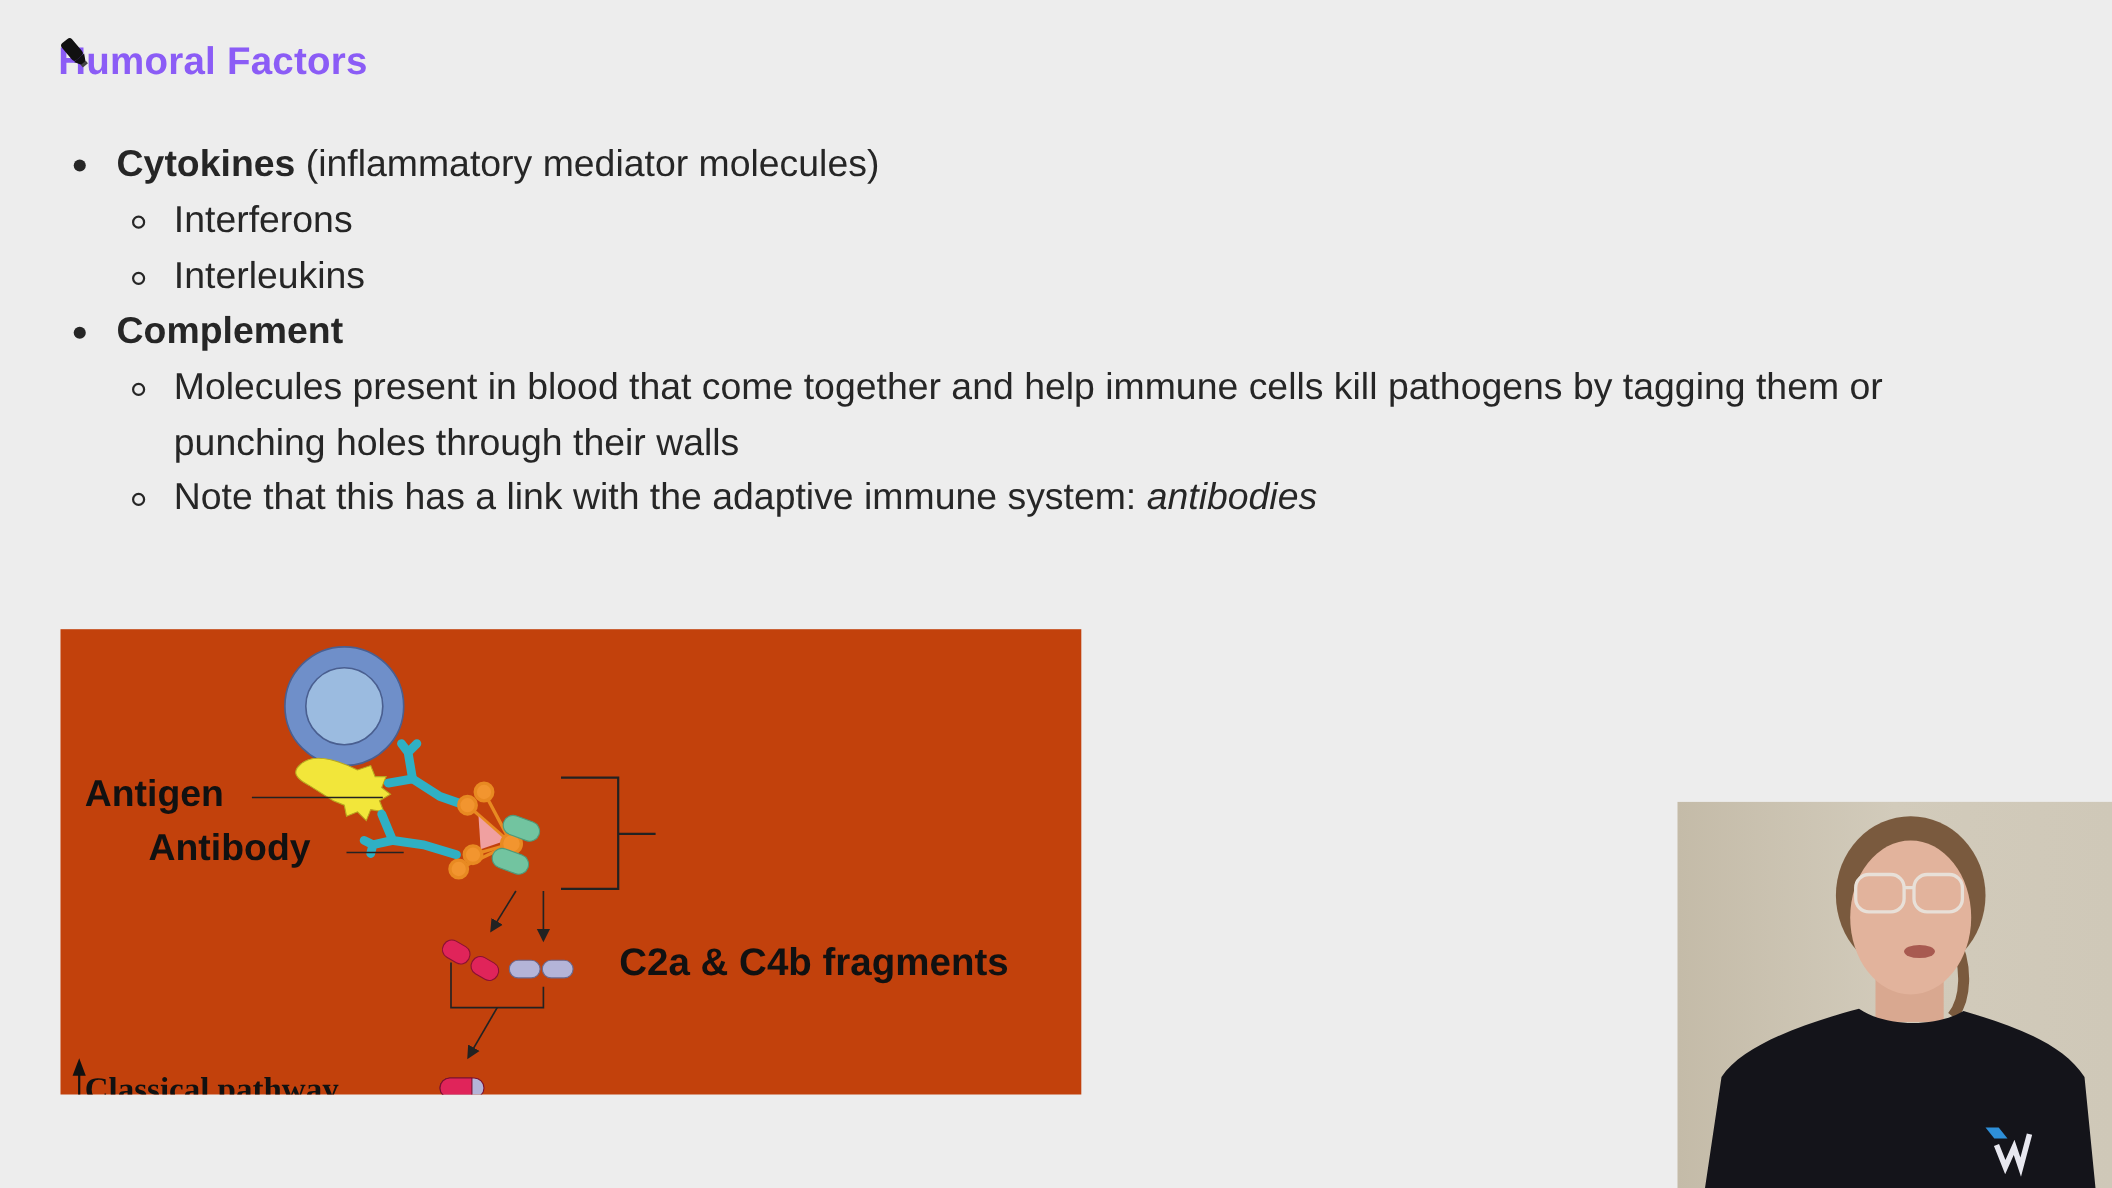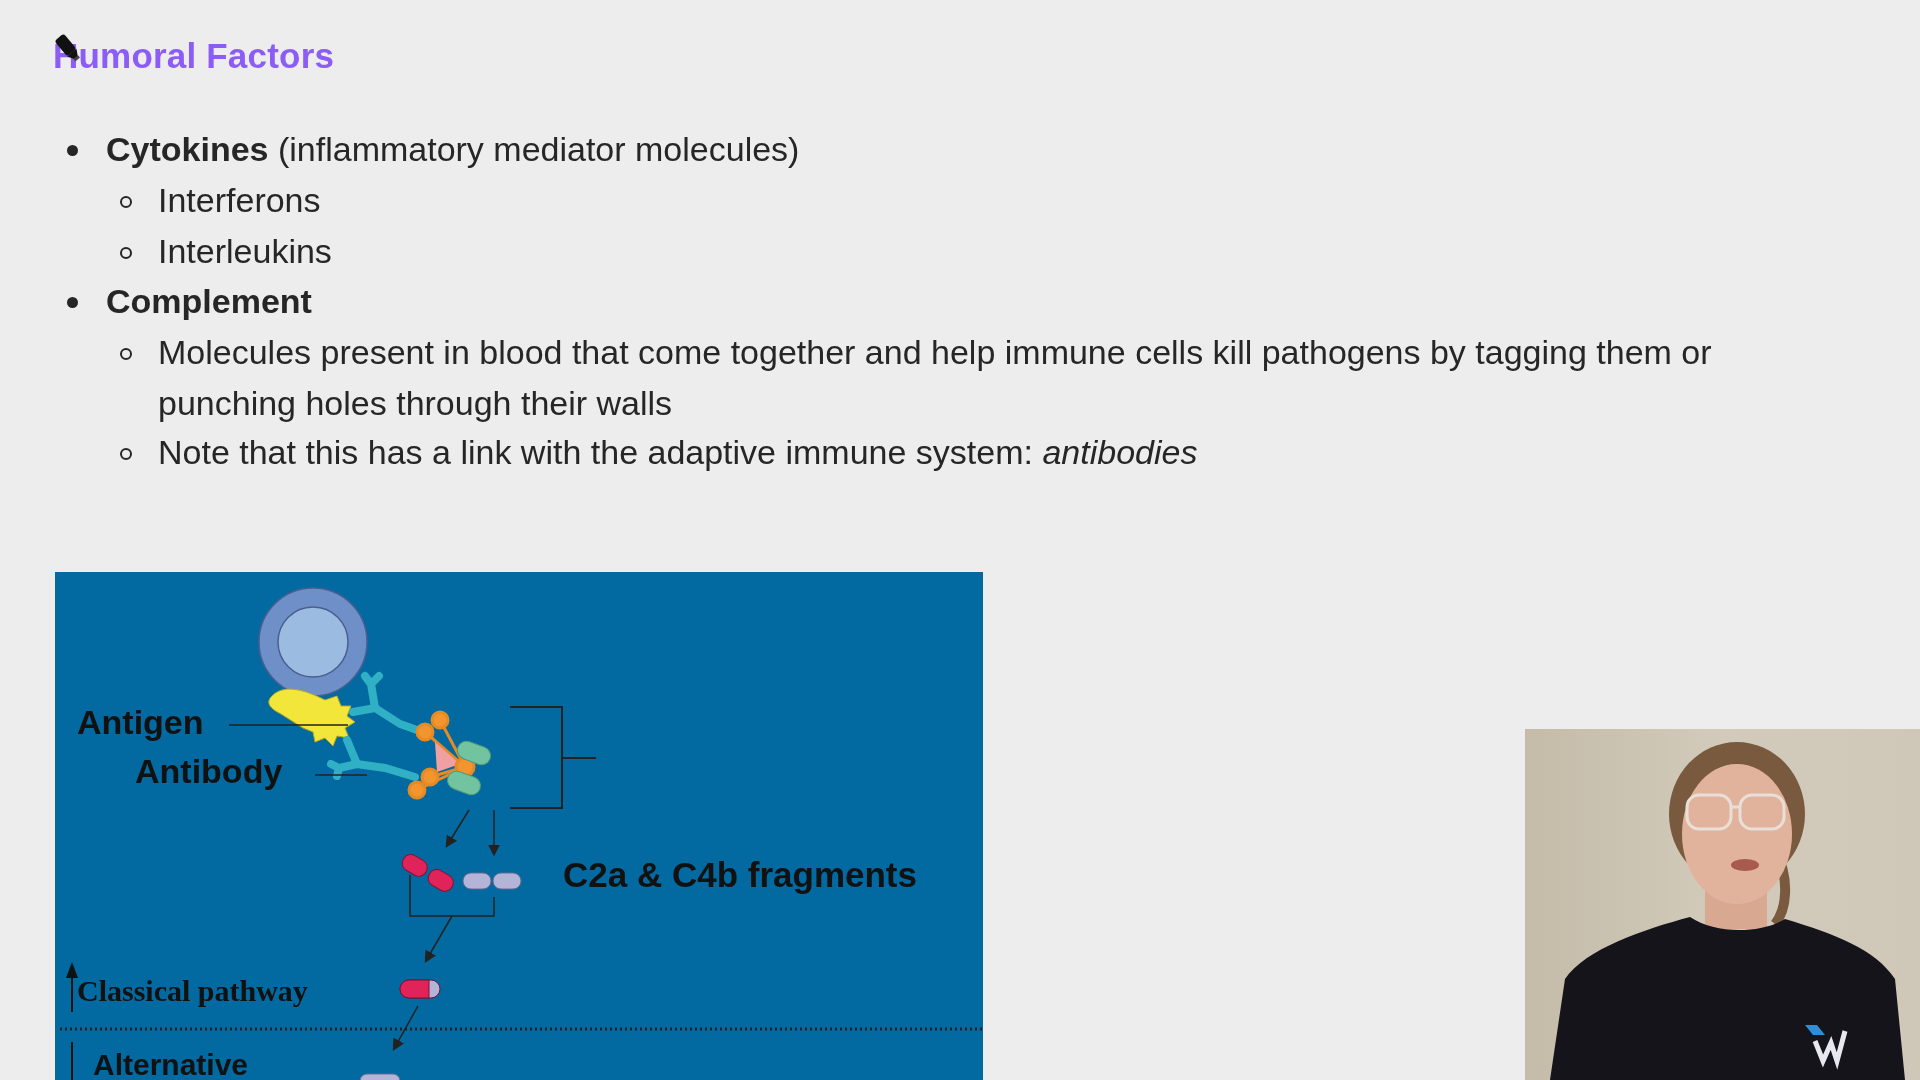--- a/index.html
+++ b/index.html
@@ -16,21 +16,21 @@
     letter-spacing:0.2px;
   }
   .cursor-icon { position:absolute; left:50px; top:30px; width:36px; height:36px; }
   .notes { position:absolute; left:0; top:0; width:1920px; }
   .line { position:absolute; font-size:34px; white-space:nowrap; line-height:40px; }
   .bullet-filled { position:absolute; width:11px; height:11px; border-radius:50%; background:#262626; }
   .bullet-hollow { position:absolute; width:8px; height:8px; border-radius:50%; border:2.5px solid #262626; box-sizing:content-box; }
   .b { font-weight:bold; }
   .i { font-style:italic; }
 
-  .diagram { position:absolute; left:55px; top:572px; width:928px; height:508px; background:#0369a1; overflow:hidden; }
+  .diagram { position:absolute; left:55px; top:572px; width:928px; height:423px; background:#c2410c; overflow:hidden; }
   .diagram svg { position:absolute; left:0; top:0; }
   .dlabel { position:absolute; font-weight:bold; color:#111; white-space:nowrap; }
 
   .webcam { position:absolute; left:1525px; top:729px; width:395px; height:351px; background:#cbc3b2; overflow:hidden; }
 </style>
 </head>
 <body>
 
 <div class="title">Humoral Factors</div>
 <svg class="cursor-icon" viewBox="0 0 36 36">

